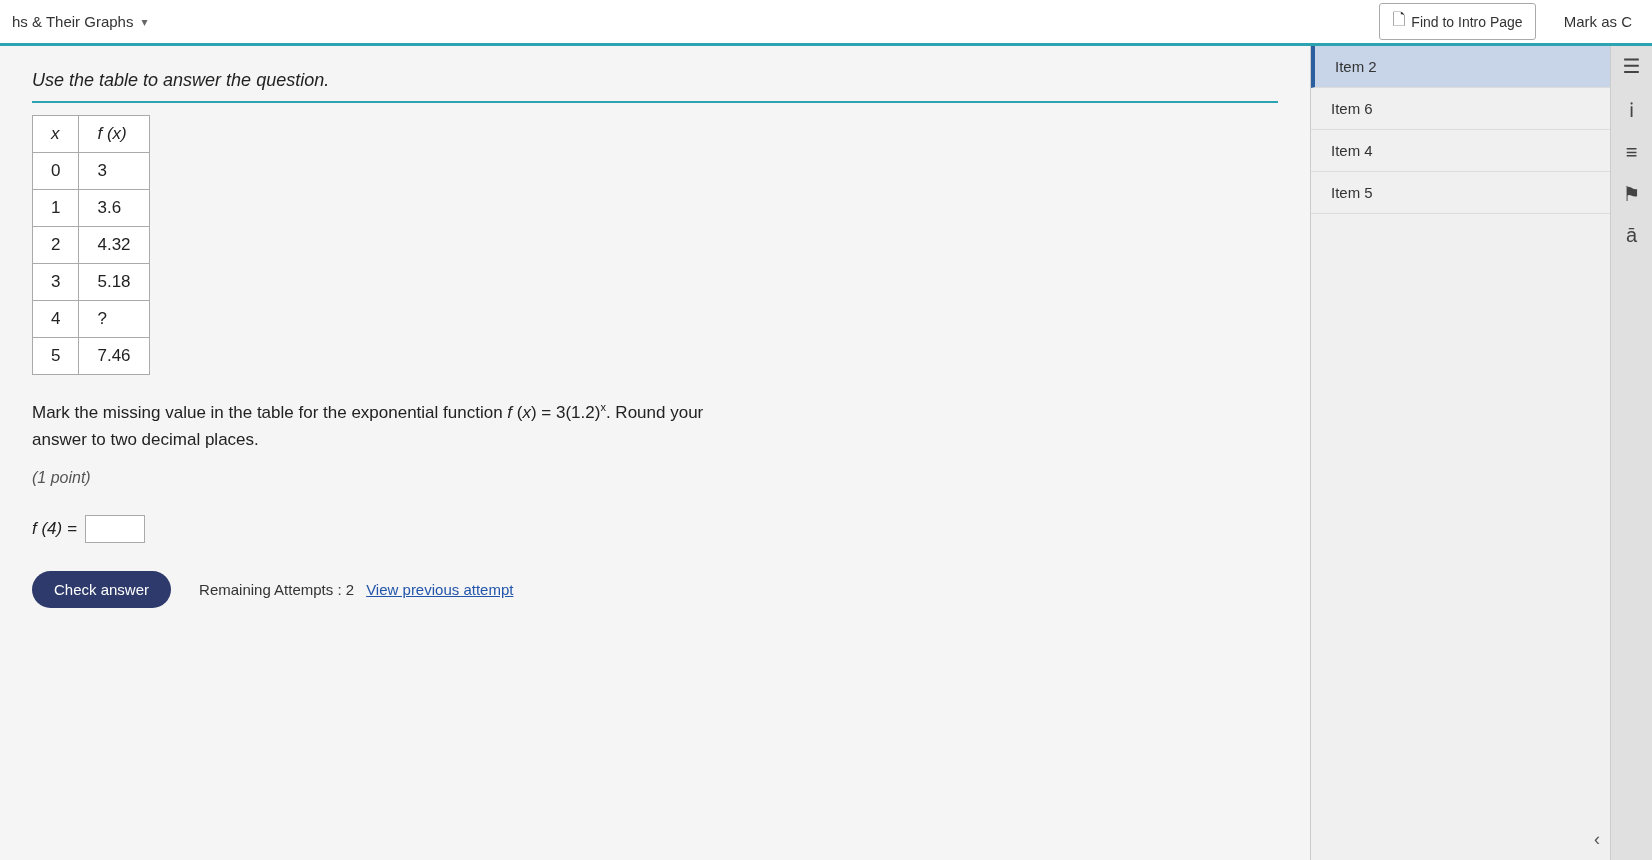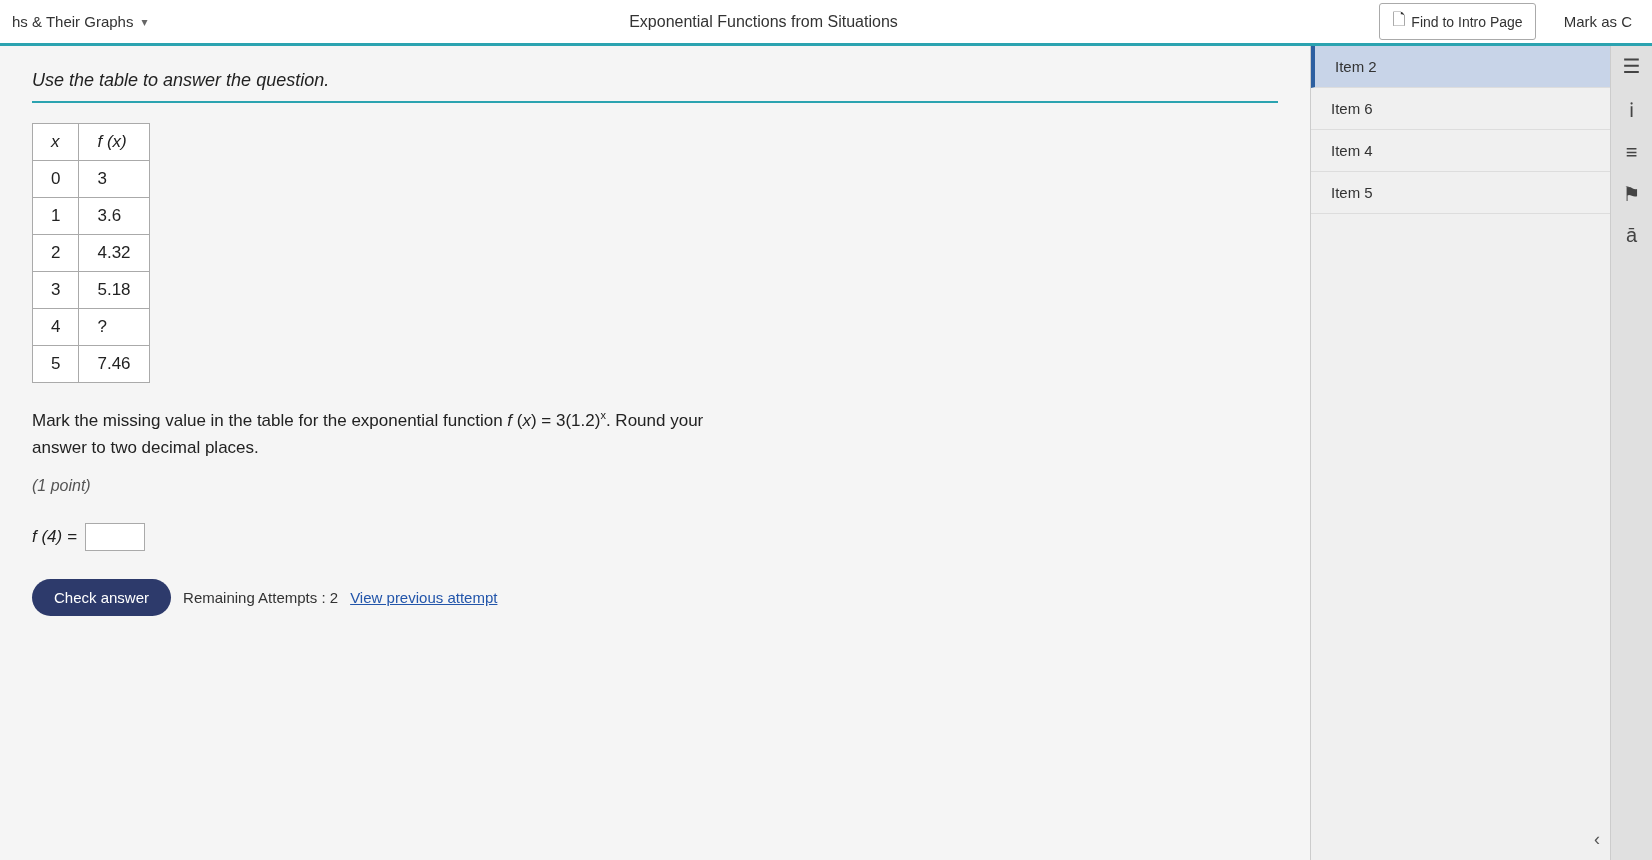--- a/index.html
+++ b/index.html
@@ -74,21 +74,21 @@
       flex: 1;
       padding: 24px 32px;
       background: #f5f5f5;
       overflow-y: auto;
     }
 
     .instructions {
       font-size: 18px;
       font-style: italic;
       color: #222;
-      margin-bottom: 20px;
+      margin-bottom: 12px;
       border-bottom: 2px solid #2ba3b0;
       padding-bottom: 10px;
     }
 
     
     .function-table {
       border-collapse: collapse;
       margin-bottom: 24px;
       background: #fff;
     }
@@ -150,20 +150,21 @@
       color: #fff;
       border: none;
       border-radius: 20px;
       padding: 10px 22px;
       font-size: 15px;
       cursor: pointer;
     }
     .attempts-text {
       font-size: 15px;
       color: #333;
+      margin-left: 16px;
     }
     .view-prev {
       font-size: 15px;
       color: #2255aa;
       text-decoration: underline;
       cursor: pointer;
     }
 
     
     .right-sidebar {
@@ -215,21 +216,20 @@
     }
   </style>
 </head>
 <body>
 
 <div class="top-bar">
   <div class="top-bar-left">
     <span>hs &amp; Their Graphs</span>
     <span class="chevron">▾</span>
   </div>
-  <div class="top-bar-center">Exponential Functions from Situations</div>
   <button class="back-btn">
     <span class="doc-icon">🗋</span>
     <span>Find to Intro Page</span>
   </button>
   <span class="mark-as">Mark as C</span>
 </div>
 
 <div class="main-layout">
 
   <div class="content-area">

